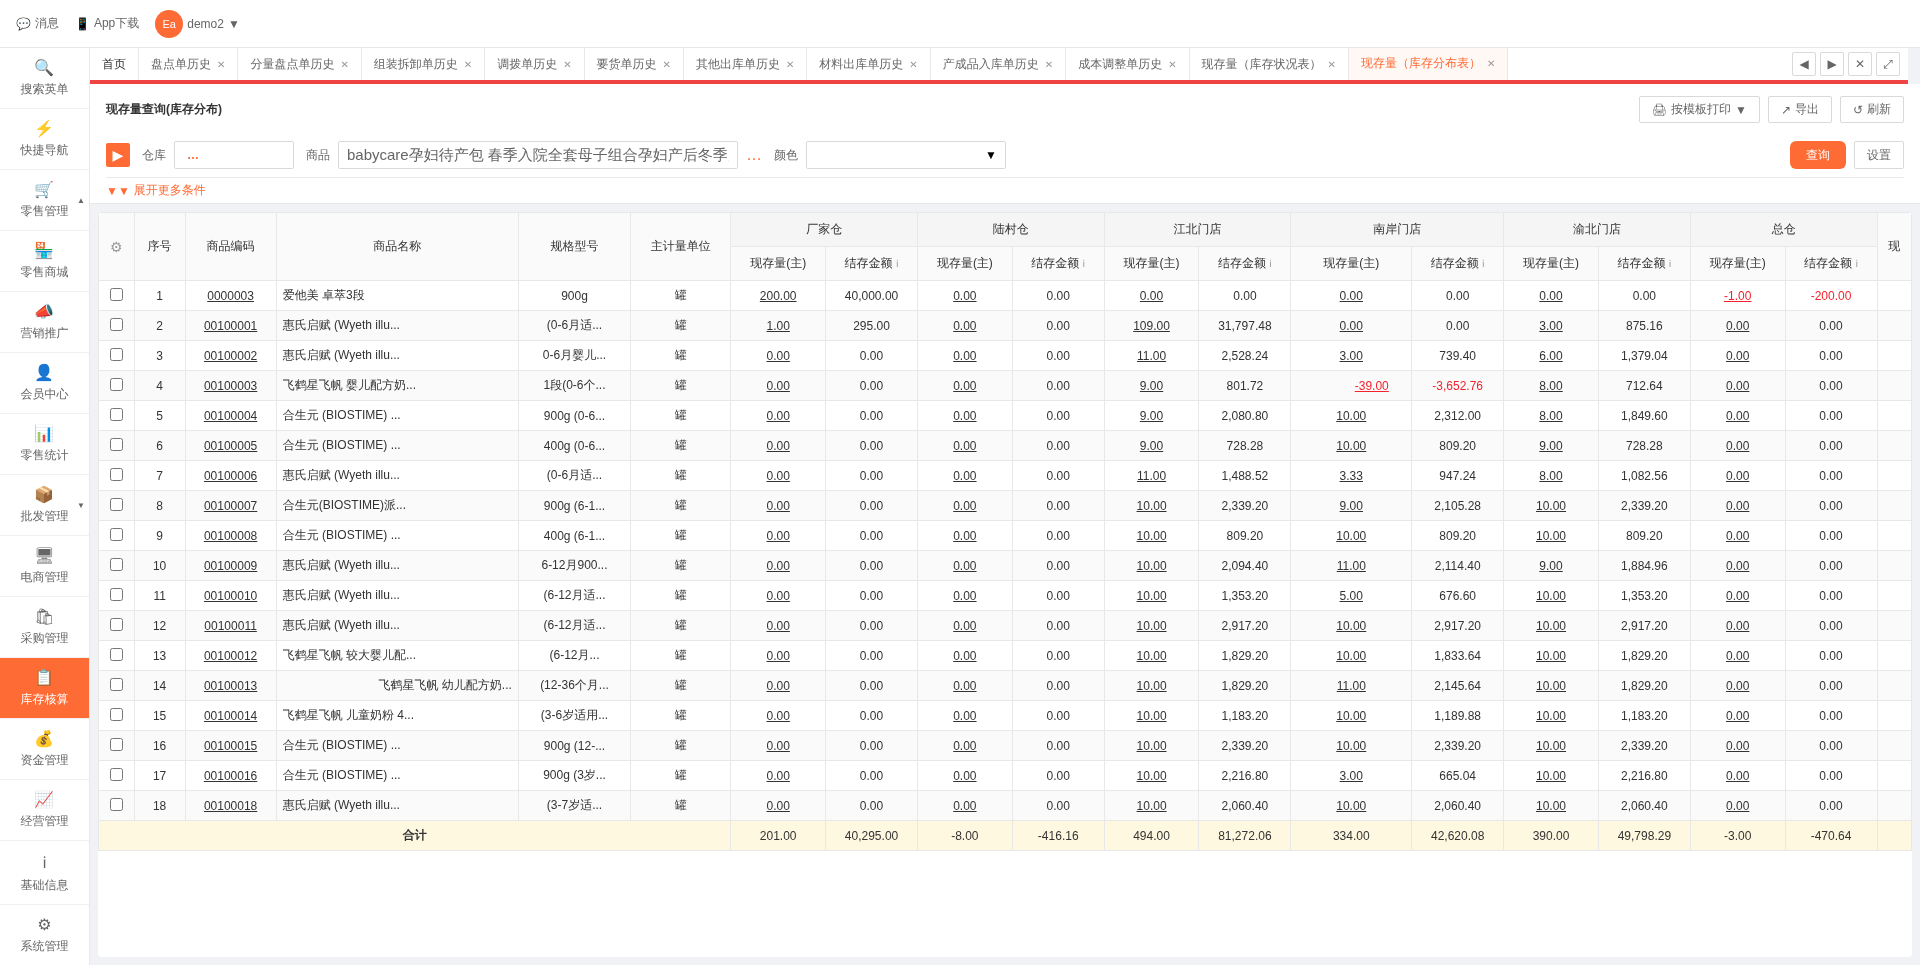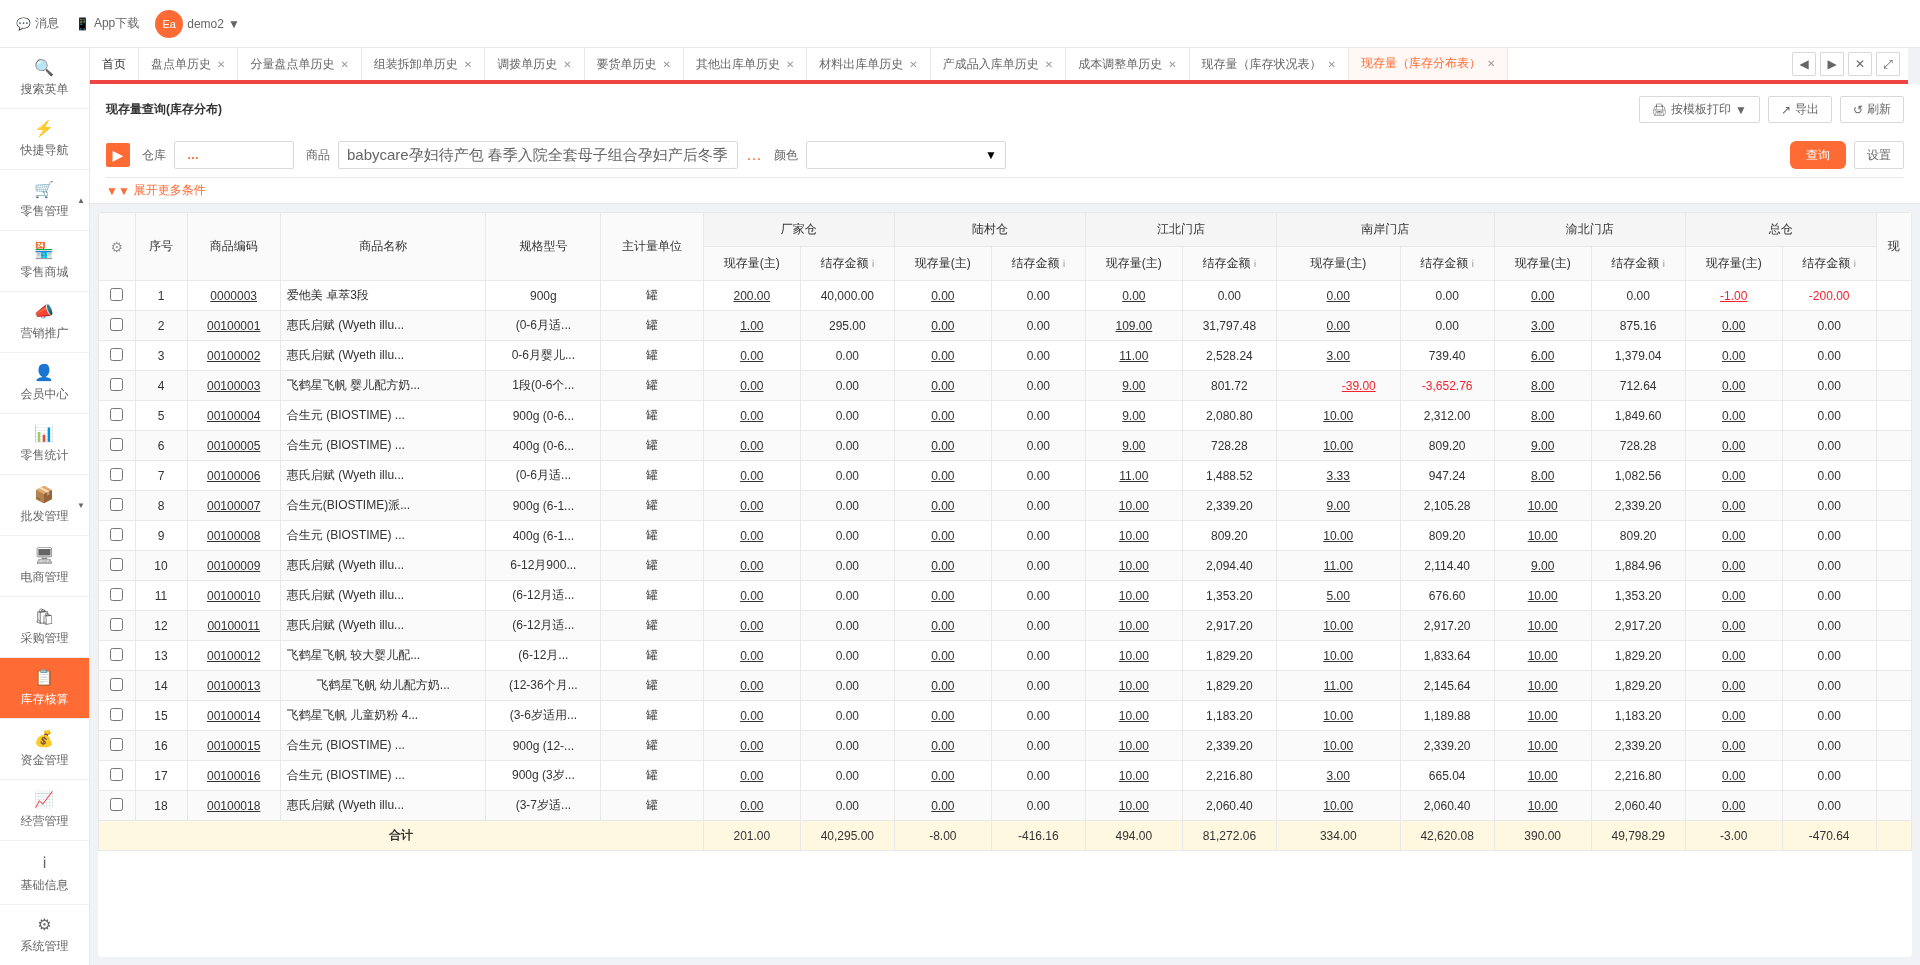--- a/index.html
+++ b/index.html
@@ -728,21 +728,21 @@
     <td><span class="value-link">10.00</span></td>
     <td>1,829.20</td>
     <td><span class="value-link">0.00</span></td>
     <td>0.00</td>
     <td></td>
   </tr>
           <tr style="background: rgb(250, 250, 250);">
     <td><input type="checkbox" style=""></td>
     <td>14</td>
     <td><span class="value-link">00100013</span></td>
-    <td style="text-align:center;">飞鹤星飞帆 幼儿配方奶...</td>
+    <td style="text-align:right;padding-left:36px;">飞鹤星飞帆 幼儿配方奶...</td>
     <td>(12-36个月...</td>
     <td>罐</td>
     <td><span class="value-link">0.00</span></td>
     <td>0.00</td>
     <td><span class="value-link">0.00</span></td>
     <td>0.00</td>
     <td><span class="value-link">10.00</span></td>
     <td>1,829.20</td>
     <td><span class="value-link">11.00</span></td>
     <td>2,145.64</td>

